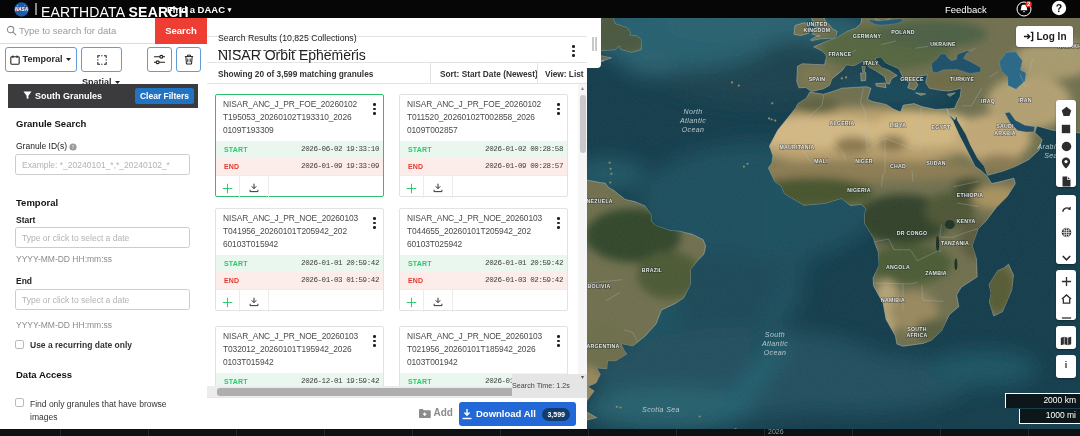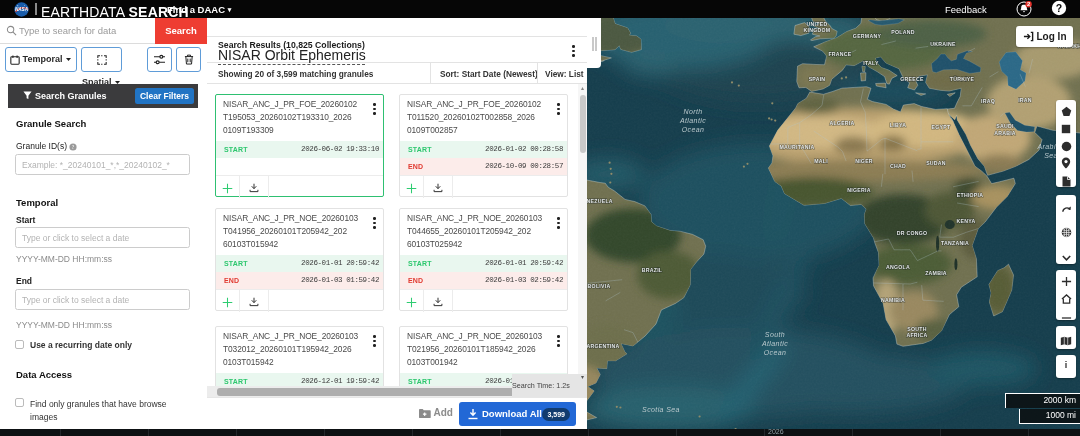--- a/index.html
+++ b/index.html
@@ -37,21 +37,21 @@
 #fhead .cf{position:absolute;left:127px;top:4px;width:59px;height:16px;background:#2174c4;border-radius:2.5px;color:#fff;font-size:8.5px;font-weight:700;text-align:center;line-height:16px}
 .fh1{position:absolute;left:16px;font-size:9.5px;font-weight:700;color:#111}
 .flab{position:absolute;left:16px;font-size:8.5px;font-weight:700;color:#222}
 .finput{position:absolute;left:15px;width:175px;height:21px;border:1px solid #ccc;border-radius:2.5px;background:#fff;color:#b3b3b3;font-size:8.5px;line-height:20px;padding-left:6px;overflow:hidden;white-space:nowrap}
 .fhelp{position:absolute;left:16px;font-size:8.5px;color:#8b8b8b}
 .fcheck{position:absolute;left:15px;width:9px;height:9px;border:1px solid #bbb;border-radius:2px;background:#fff}
 .fclab{position:absolute;left:30px;font-size:8.5px;color:#333;font-weight:700}
 
 #midcol{position:absolute;left:207px;top:18px;width:380px;height:411px;background:#fff;z-index:20}
 #tabrow{position:absolute;left:0;top:0;width:380px;height:19px;background:#fff;border-bottom:1px solid #e3e3e3}
-#tabrow .t{position:absolute;left:11px;top:22px;font-size:8.7px;font-weight:700;color:#1b1b1b;border-bottom:1px dashed #555;padding-bottom:14px}
+#tabrow .t{position:absolute;left:11px;top:15px;font-size:8.7px;font-weight:400;color:#1b1b1b;border-bottom:1px dashed #555;padding-bottom:7px}
 #colhead{position:absolute;left:0;top:19px;width:380px;height:26px;border-bottom:1px solid #e3e3e3}
 #colhead .t{position:absolute;left:11px;top:10px;font-size:14px;color:#222}
 #metarow{position:absolute;left:0;top:45px;width:380px;height:21px;border-bottom:1px solid #e3e3e3;font-size:8.3px;color:#333;font-weight:700}
 .vsep{position:absolute;top:0;width:1px;height:21px;background:#e3e3e3}
 
 .gcard{position:absolute;width:169px;height:103px;background:#fff;border:1px solid #e2e2e2;border-radius:2px}
 .gcard.sel{border:1.5px solid #2ec071}
 .gtitle{position:absolute;left:7px;top:3px;width:140px;font-size:8.4px;line-height:12.9px;color:#4a4a4a;letter-spacing:-0.1px}
 .kebab{position:absolute;right:7px;top:8px;width:3px}
 .kebab i{display:block;width:2.5px;height:2.5px;border-radius:50%;background:#222;margin-bottom:2px}
@@ -65,21 +65,21 @@
 .gfoot .c2{position:absolute;left:24px;top:0;width:29px;height:22px;border-right:1px solid #ececec}
 
 #vscroll{position:absolute;left:371px;top:66px;width:9px;height:290px;background:#f6f6f6}
 #vthumb{position:absolute;left:1.5px;top:11px;width:6px;height:58px;background:#c9c9c9;border-radius:3px}
 #hscroll{position:absolute;left:0;top:368px;width:371px;height:11px;background:#ececec}
 #hthumb{position:absolute;left:10px;top:1.5px;width:302px;height:8px;background:#aeaeae;border-radius:3px}
 #stime{position:absolute;left:305px;top:356px;width:75px;height:23px;background:#e5e5e5;font-size:7.2px;color:#444;line-height:23px;padding-right:4px;z-index:5}
 
 #midfoot{position:absolute;left:0;top:379px;width:380px;height:32px;background:#fff;border-top:1px solid #e6e6e6}
 #addbtn{position:absolute;left:211px;top:9px;font-size:10px;font-weight:700;color:#8b8b8b}
-#dlbtn{position:absolute;left:252px;top:4px;width:117px;height:24px;background:#2268d6;border-radius:3px;color:#fff;font-size:9.5px;font-weight:700;line-height:24px;padding-left:8px}
+#dlbtn{position:absolute;left:252px;top:4px;width:117px;height:24px;background:#2268d6;border-radius:3px;color:#fff;font-size:9.5px;font-weight:700;line-height:24px;padding-left:2px}
 #dlbtn .badge{position:absolute;right:6px;top:5.5px;background:#123c6e;border-radius:7px;font-size:7px;font-weight:700;padding:1px 5px;line-height:11px}
 svg.ic{display:inline-block;vertical-align:middle}
 </style></head><body>
 <div id="stage">
 <div id="map">
 <svg width="493" height="418" viewBox="0 0 493 418" style="position:absolute;top:0;left:0">
 <defs>
 <filter id="bl" x="-40%" y="-40%" width="180%" height="180%">
             <feGaussianBlur stdDeviation="4"></feGaussianBlur>
           </filter>
@@ -422,21 +422,21 @@
           <circle cx="9" cy="3" r="1.6" fill="#fff"></circle>
           <circle cx="5" cy="9" r="1.6" fill="#fff"></circle>
         </svg></div>
 <div class="toolbtn" style="left:176px;width:25px;text-align:center;line-height:23px"><svg class="ic" width="10" height="11" viewBox="0 0 11 12" fill="none" stroke="#222" stroke-width="1.1">
           <path d="M1 2.8h9M3.8 2.5V1.2h3.4v1.3M2 2.8l.7 8.2h5.6l.7-8.2M4.2 5v4M6.8 5v4"></path>
         </svg></div>
 <div id="fhead">
         <svg class="ic" style="position:absolute;left:15px;top:7px" width="9" height="9" viewBox="0 0 10 10">
           <path d="M0.5 0.5h9L6 5.4V9L4 8V5.4z" fill="#fff"></path>
         </svg>
-        <div class="t">Search Granules</div>
+        <div class="t">South Granules</div>
         <div class="cf">Clear Filters</div>
       </div>
 <div class="fh1" style="top:100px">Granule Search</div>
 <div class="flab" style="top:123px;font-weight:400">Granule ID(s) <svg class="ic" width="8" height="8" viewBox="0 0 10 10">
           <circle cx="5" cy="5" r="4.5" fill="#9a9a9a"></circle>
           <text x="5" y="7.4" font-size="7" fill="#fff" text-anchor="middle" font-family="Liberation Serif">?</text>
         </svg></div>
 <div class="finput" style="top:136px">Example: *_20240101_*,*_20240102_*</div>
 <div class="fh1" style="top:179px">Temporal</div>
 <div class="flab" style="top:197px">Start</div>
@@ -475,20 +475,21 @@
           <div style="white-space:nowrap;overflow:hidden">NISAR_ANC_J_PR_FOE_20260102</div>
           <div style="white-space:nowrap;overflow:hidden">T195053_20260102T193310_2026</div>
           <div style="white-space:nowrap;overflow:hidden">0109T193309</div>
         </div>
         <div class="kebab">
           <i></i>
           <i></i>
           <i></i>
         </div>
         <div class="grow s"><b>START</b><span>2026-06-02 19:33:10</span></div>
+        <div class="grow e"><b>END</b><span>2026-01-09 19:33:09</span></div>
         <div class="gfoot">
           <div class="c1"><svg class="ic" style="margin-top:5px" width="11" height="11" viewBox="0 0 12 12">
               <path d="M6 0.8v10.4M0.8 6h10.4" stroke="#2ecc71" stroke-width="1.15" fill="none"></path>
             </svg></div>
           <div class="c2"><svg class="ic" style="margin:5px 0 0 9px" width="10" height="10" viewBox="0 0 11 11">
               <path d="M5.5 0.8v5.4M3 3.6 5.5 6.2 8 3.6" stroke="#333" stroke-width="1.1" fill="none"></path>
               <path d="M1.2 7.5v2h8.6v-2" stroke="#333" stroke-width="1.1" fill="none"></path>
             </svg></div>
         </div>
       </div>
@@ -497,21 +498,21 @@
           <div style="white-space:nowrap;overflow:hidden">NISAR_ANC_J_PR_FOE_20260102</div>
           <div style="white-space:nowrap;overflow:hidden">T011520_20260102T002858_2026</div>
           <div style="white-space:nowrap;overflow:hidden">0109T002857</div>
         </div>
         <div class="kebab">
           <i></i>
           <i></i>
           <i></i>
         </div>
         <div class="grow s"><b>START</b><span>2026-01-02 00:28:58</span></div>
-        <div class="grow e"><b>END</b><span>2026-10-09 00:28:57</span></div>
+        <div class="grow e"><b>END</b><span>2026-01-09 00:28:57</span></div>
         <div class="gfoot">
           <div class="c1"><svg class="ic" style="margin-top:5px" width="11" height="11" viewBox="0 0 12 12">
               <path d="M6 0.8v10.4M0.8 6h10.4" stroke="#2ecc71" stroke-width="1.15" fill="none"></path>
             </svg></div>
           <div class="c2"><svg class="ic" style="margin:5px 0 0 9px" width="10" height="10" viewBox="0 0 11 11">
               <path d="M5.5 0.8v5.4M3 3.6 5.5 6.2 8 3.6" stroke="#333" stroke-width="1.1" fill="none"></path>
               <path d="M1.2 7.5v2h8.6v-2" stroke="#333" stroke-width="1.1" fill="none"></path>
             </svg></div>
         </div>
       </div>

